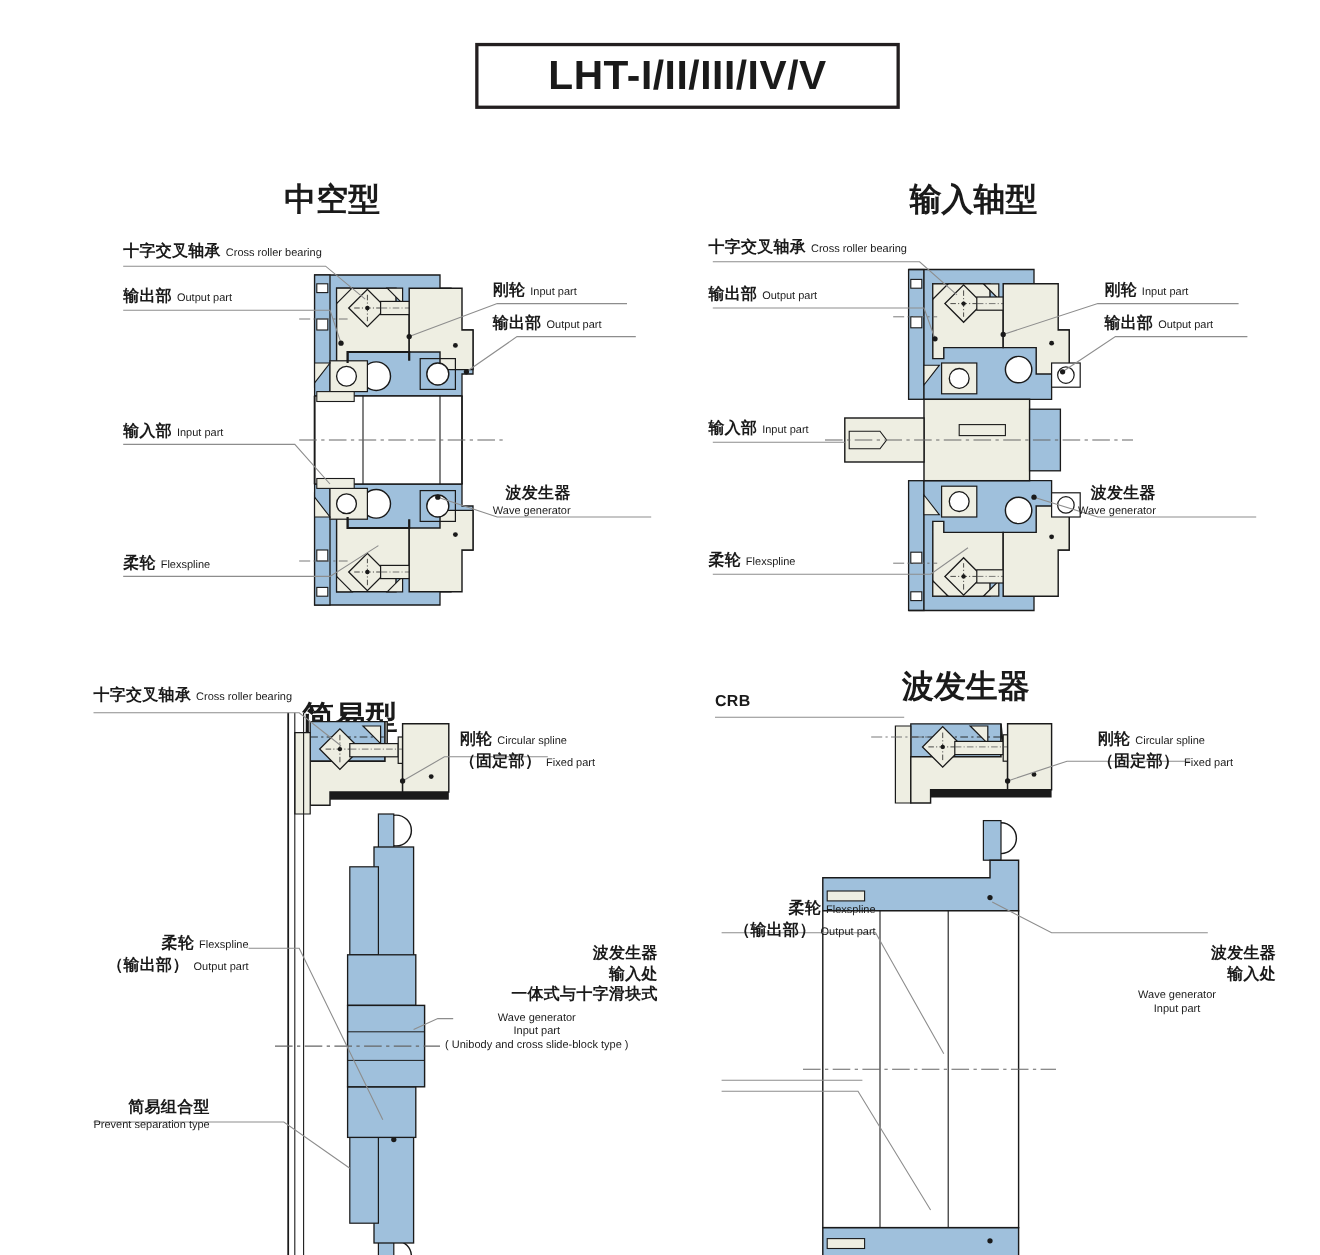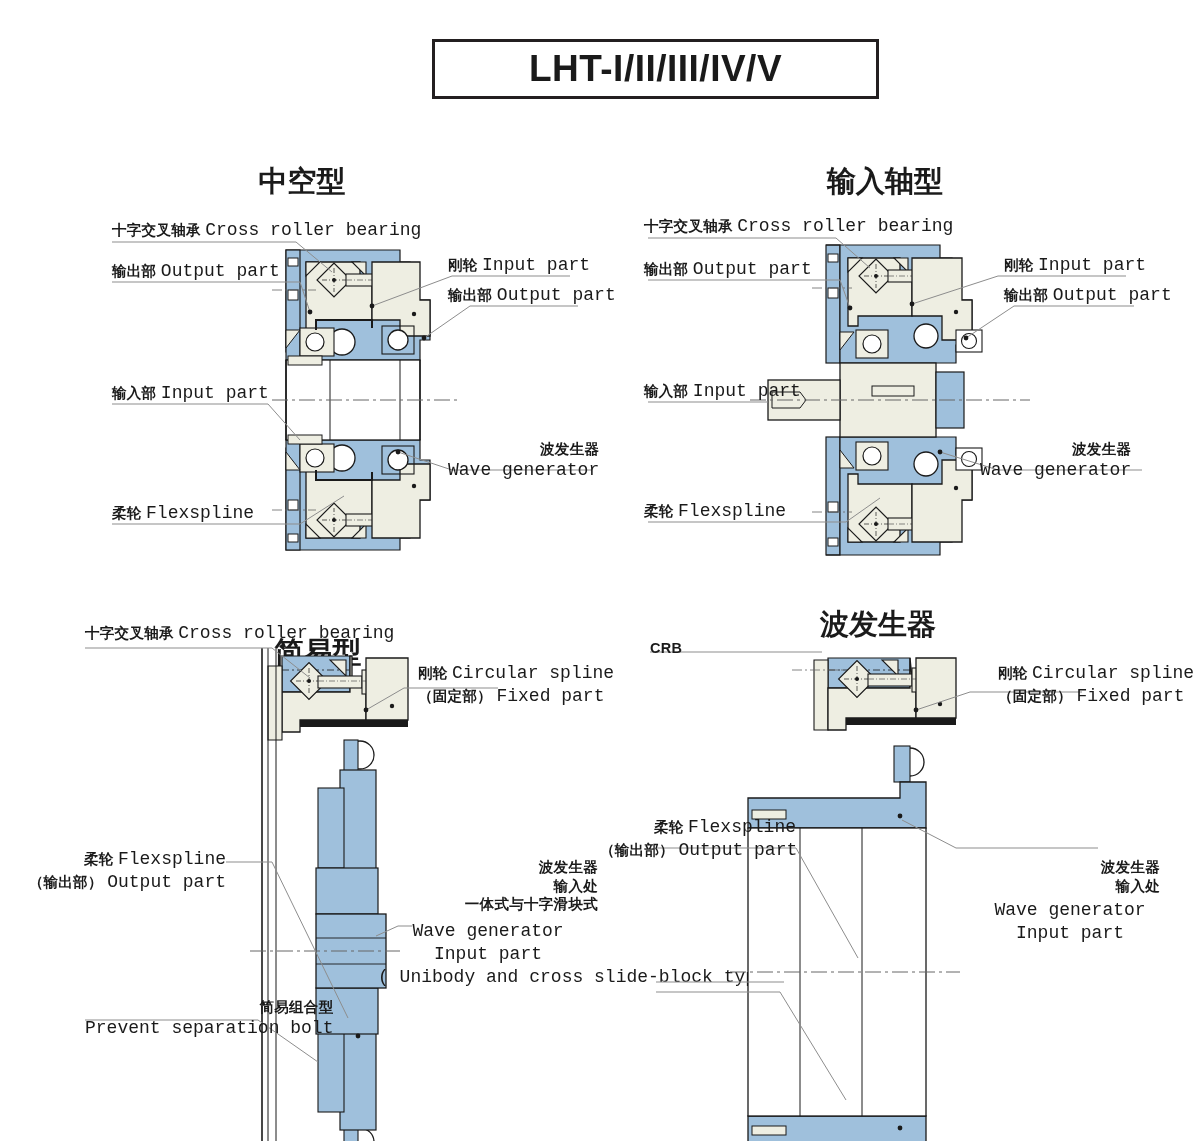--- a/index.html
+++ b/index.html
@@ -1,27 +1,27 @@
 <!DOCTYPE html>
 <html><head>
 <meta charset="utf-8">
 <style>
   html,body{margin:0;padding:0;background:#fff;}
   body{width:1200px;height:1141px;position:relative;
        font-family:"Liberation Sans","DejaVu Sans",sans-serif;color:#1a1a1a;}
-  .title-box{position:absolute;left:432px;top:39px;width:447px;height:60px;
+  .title-box{position:absolute;left:432px;top:39px;width:386px;height:60px;
        border:3px solid #231f20;box-sizing:border-box;display:flex;
        align-items:center;justify-content:center;}
   .title-box span{font-size:37px;font-weight:bold;letter-spacing:.5px;
        font-family:"Liberation Sans","DejaVu Sans",sans-serif;}
   .quad{position:absolute;}
   .qtitle{position:absolute;font-size:29px;font-weight:bold;white-space:nowrap;}
   .lbl{position:absolute;white-space:nowrap;line-height:1.28;}
   .cn{font-size:14.5px;font-weight:bold;letter-spacing:.3px;text-align:right;}
-  .en{font-size:18px;font-family:Liberation Mono, monospace;}
+  .en{font-size:10px;}
   .lbl.c{text-align:center;}
   .lbl.r{text-align:right;}
   svg{position:absolute;left:0;top:0;overflow:visible;}
   .ln{stroke:#8d8d8d;stroke-width:1;fill:none;}
   .dot{fill:#1a1a1a;}
 </style>
 </head>
 <body>
 
 <div class="title-box">
@@ -312,21 +312,21 @@
 
   <div class="lbl r" style="left:0;top:278px;width:226px;">
     <div><span class="cn">柔轮</span>
          <span class="en">Flexspline</span></div>
     <div><span class="cn">（输出部）</span>
          <span class="en">Output part</span></div>
   </div>
 
   <div class="lbl" style="left:85px;top:428px;">
     <div class="cn">简易组合型</div>
-    <div class="en">Prevent separation bolt</div>
+    <div class="en">Prevent separation type</div>
   </div>
 
   <div class="lbl" style="left:418px;top:92px;">
     <div><span class="cn">刚轮</span>
          <span class="en">Circular spline</span></div>
     <div><span class="cn">（固定部）</span>
          <span class="en">Fixed part</span></div>
   </div>
 
   <div class="lbl c" style="left:378px;top:288px;width:220px;">
@@ -396,21 +396,21 @@
       <path class="ln" d="M56,278 L196,278 L258,388"></path>
       <path class="ln" d="M56,422 L180,422 L246,530"></path>
       <path class="ln" d="M56,412 L184,412"></path>
       <path class="ln" d="M50,714 L212,714"></path>
       <path class="ln" d="M482,122 L370,122 L316,140"></path>
         <circle cx="316" cy="140" r="2.4" class="dot"></circle>
       <path class="ln" d="M498,278 L356,278 L302,250"></path>
     </g>
   </svg>
 
-  <div class="lbl" style="left:50px;top:68px;">
+  <div class="lbl" style="left:50px;top:58px;">
     <span class="cn">CRB</span>
   </div>
 
   <div class="lbl r" style="left:0;top:246px;width:196px;">
     <div><span class="cn">柔轮</span>
          <span class="en">Flexspline</span></div>
     <div><span class="cn">（输出部）</span>
          <span class="en">Output part</span></div>
   </div>
 

